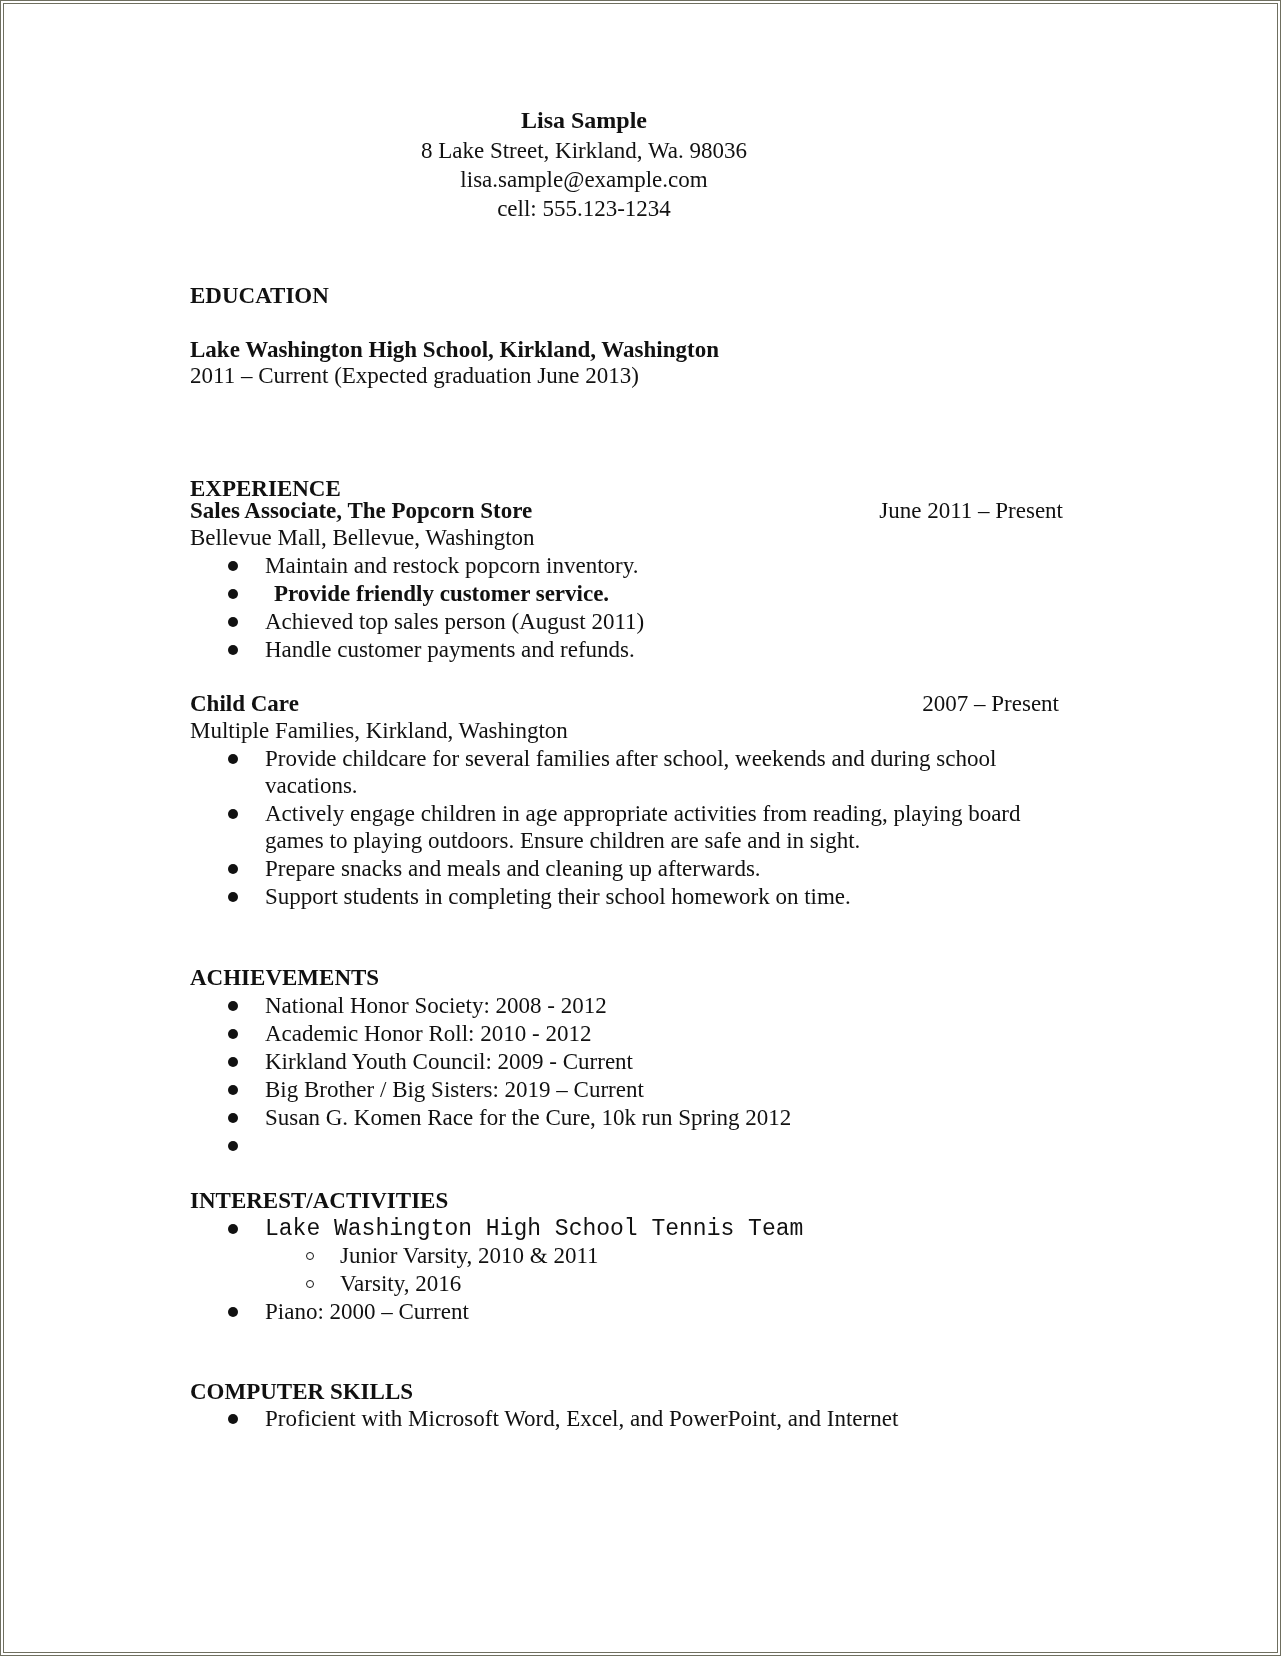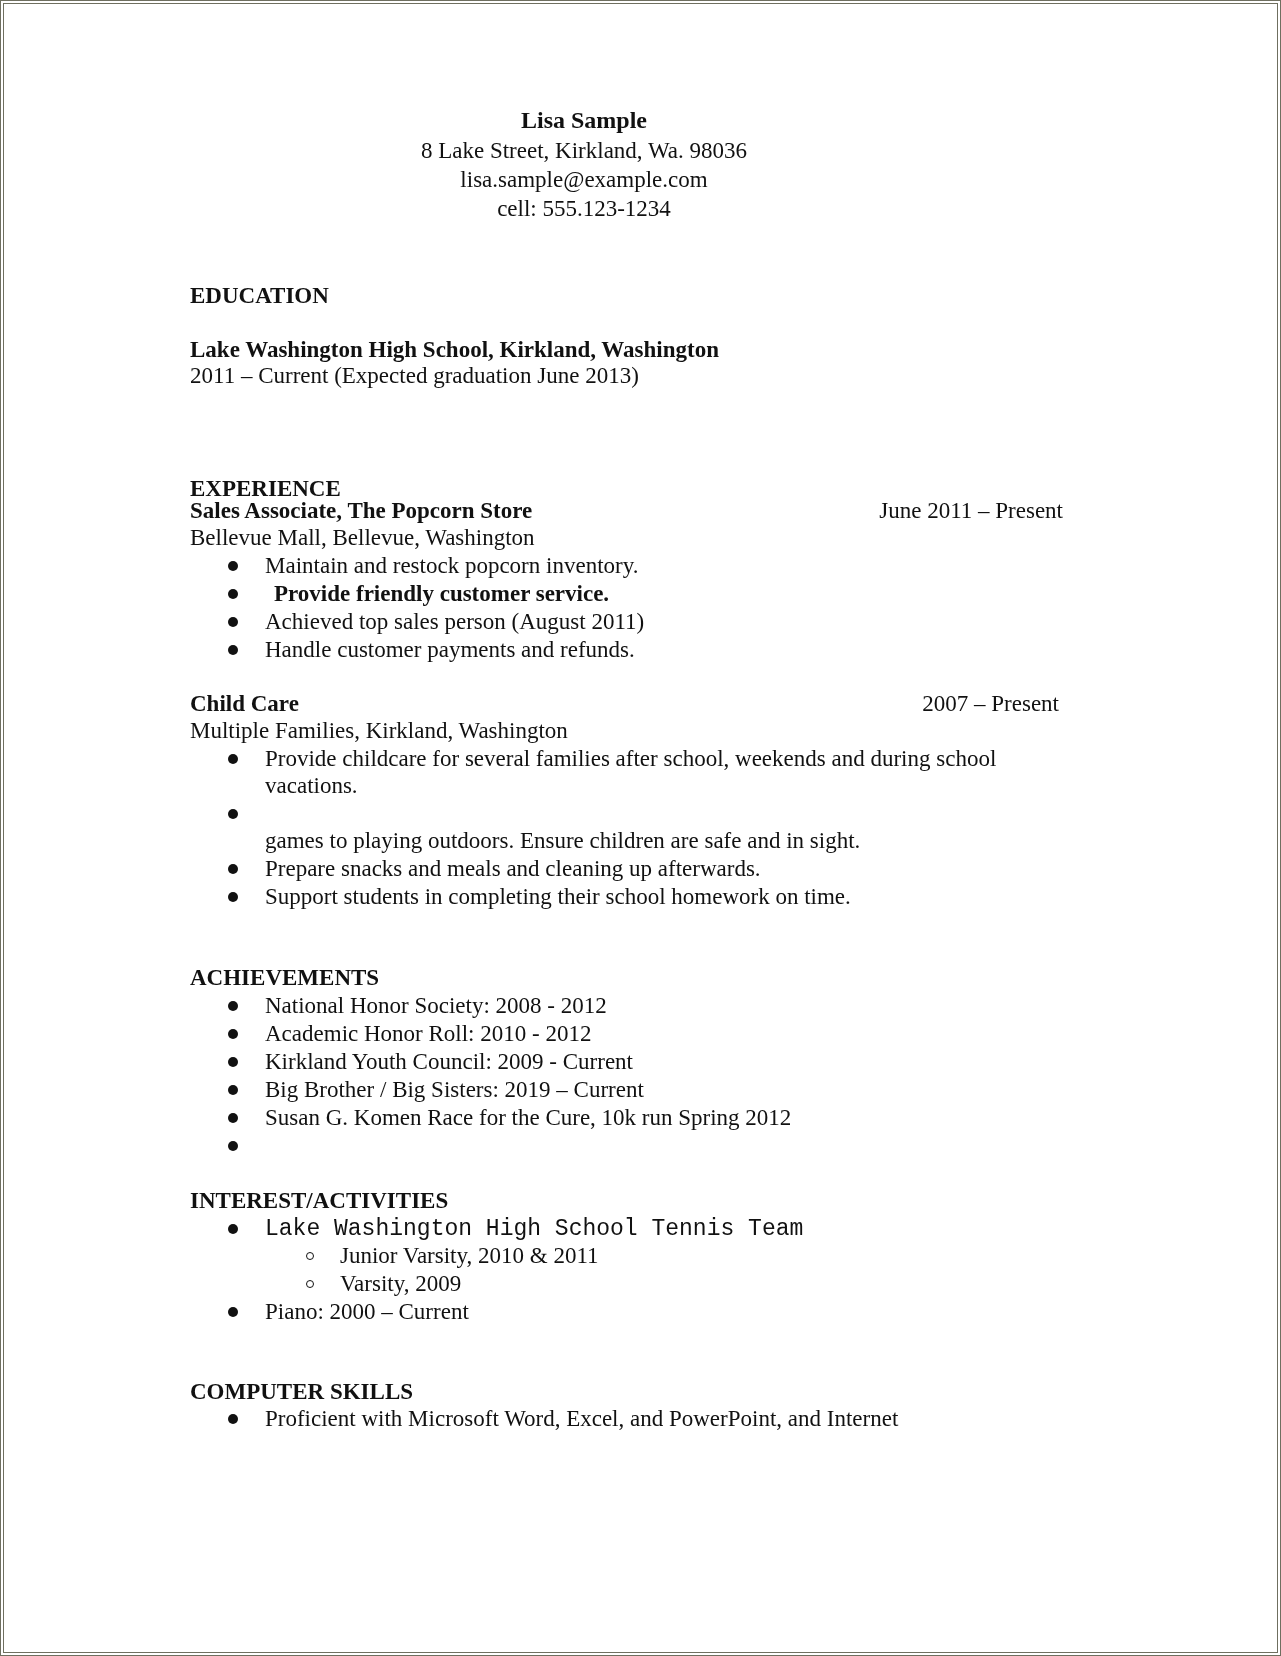--- a/index.html
+++ b/index.html
@@ -57,20 +57,21 @@
   <div class="line" style="left:265px; top:636px;">Handle customer payments and refunds.</div>
 
   <div class="line l b" style="top:690px;">Child Care</div>
   <div class="line right" style="top:690px; right:222px;">2007 – Present</div>
   <div class="line l" style="top:717px;">Multiple Families, Kirkland, Washington</div>
 
   <span class="bullet" style="left:228px; top:754px;"></span>
   <div class="line" style="left:265px; top:745px;">Provide childcare for several families after school, weekends and during school</div>
   <div class="line" style="left:265px; top:772px;">vacations.</div>
   <span class="bullet" style="left:228px; top:809px;"></span>
+  <div class="line" style="left:265px; top:800px;">Actively engage children in age appropriate activities from reading, playing board</div>
   <div class="line" style="left:265px; top:827px;">games to playing outdoors. Ensure children are safe and in sight.</div>
   <span class="bullet" style="left:228px; top:864px;"></span>
   <div class="line" style="left:265px; top:855px;">Prepare snacks and meals and cleaning up afterwards.</div>
   <span class="bullet" style="left:228px; top:892px;"></span>
   <div class="line" style="left:265px; top:883px;">Support students in completing their school homework on time.</div>
 
   <div class="line l b" style="top:964px;">ACHIEVEMENTS</div>
   <span class="bullet" style="left:228px; top:1001px;"></span>
   <div class="line" style="left:265px; top:992px;">National Honor Society:  2008 - 2012</div>
   <span class="bullet" style="left:228px; top:1029px;"></span>
@@ -83,21 +84,21 @@
   <div class="line" style="left:265px; top:1104px;">Susan G. Komen Race for the Cure, 10k run Spring 2012</div>
   <span class="bullet" style="left:228px; top:1141px;"></span>
   <div class="line" style="left:265px; top:1132px;"></div>
 
   <div class="line l b" style="top:1187px;">INTEREST/ACTIVITIES</div>
   <span class="bullet" style="left:228px; top:1224px;"></span>
   <div class="line" style="left:265px; top:1215px;font-family:Liberation Mono, monospace;">Lake Washington High School Tennis Team</div>
   <span class="circle" style="left:306px; top:1252px;"></span>
   <div class="line" style="left:340px; top:1242px;">Junior Varsity, 2010 &amp; 2011</div>
   <span class="circle" style="left:306px; top:1280px;"></span>
-  <div class="line" style="left:340px; top:1270px;">Varsity, 2009</div>
+  <div class="line" style="left:340px; top:1270px;">Varsity, 2016</div>
   <span class="bullet" style="left:228px; top:1307px;"></span>
   <div class="line" style="left:265px; top:1298px;">Piano:  2000 – Current</div>
 
   <div class="line l b" style="top:1378px;">COMPUTER SKILLS</div>
   <span class="bullet" style="left:228px; top:1414px;"></span>
   <div class="line" style="left:265px; top:1405px;">Proficient with Microsoft Word, Excel, and PowerPoint, and Internet</div>
 
 </div>
 
 </body></html>

